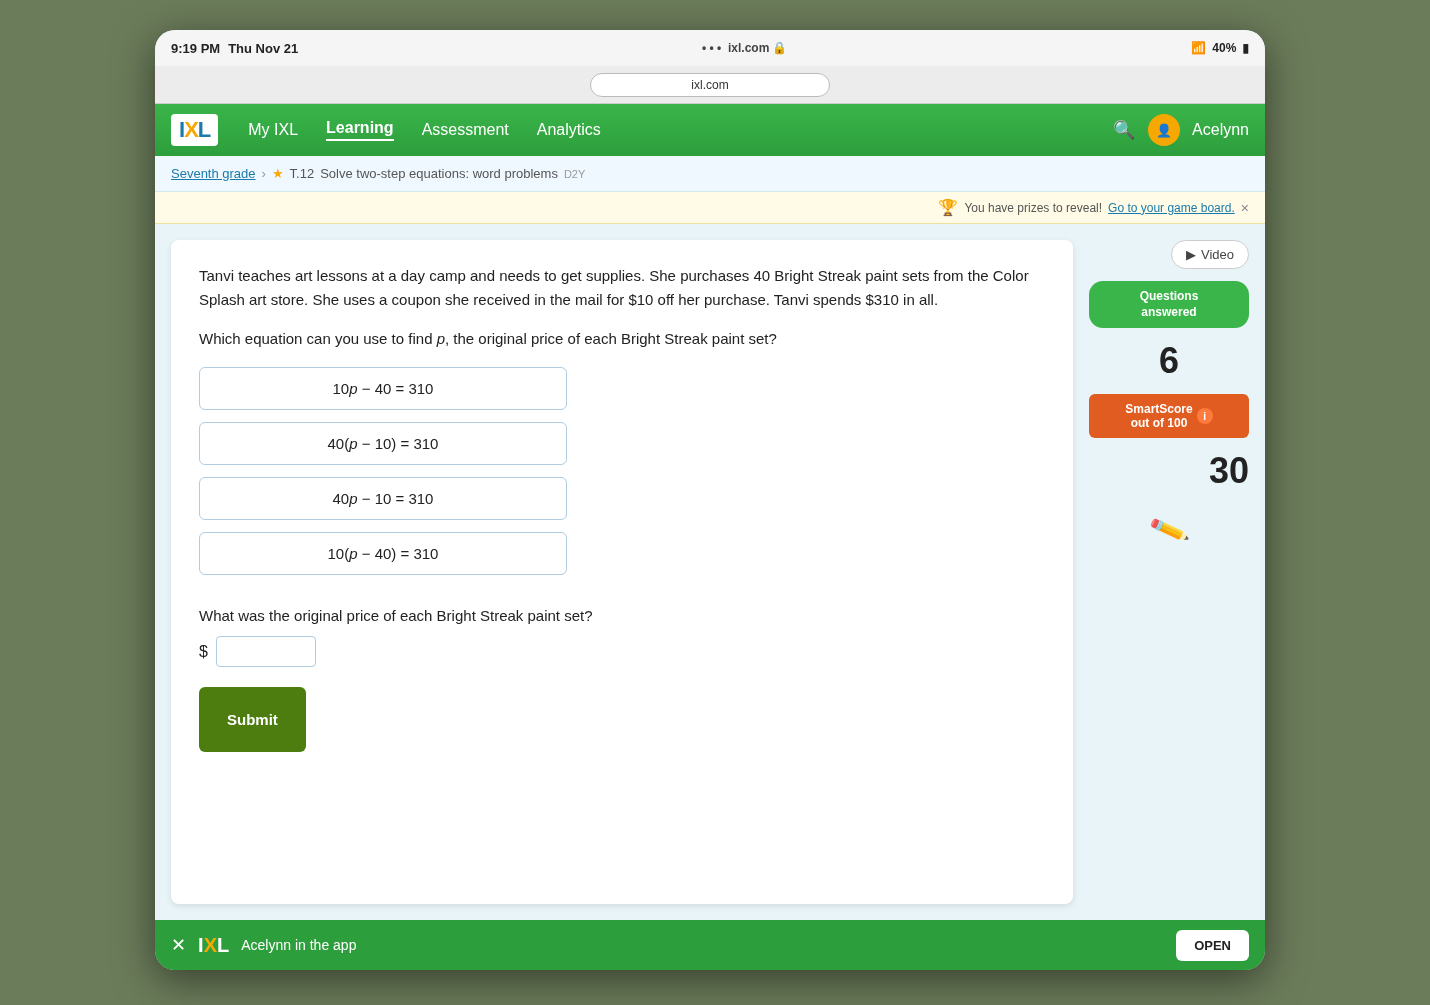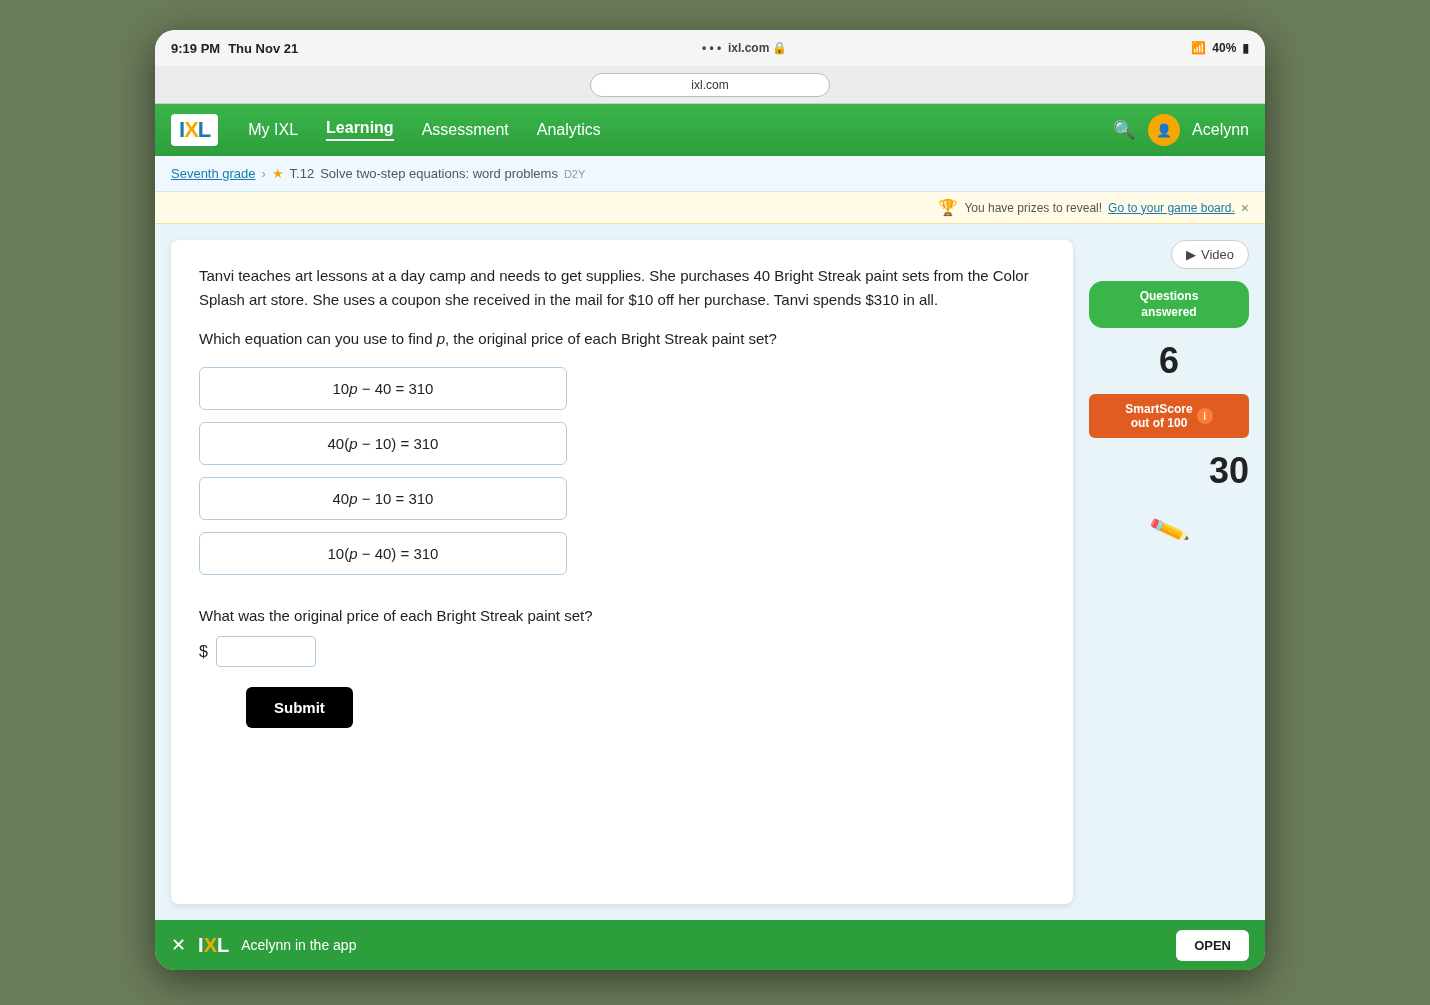--- a/index.html
+++ b/index.html
@@ -220,29 +220,28 @@
       color: #222;
     }
     .dollar-input {
       border: 1.5px solid #b0cce0;
       border-radius: 4px;
       padding: 6px 10px;
       font-size: 15px;
       width: 100px;
     }
     .submit-btn {
-      background: #000000;
+      background: #4d7c0f;
       color: white;
       border: none;
       border-radius: 6px;
-      padding: 12px 28px;
+      padding: 24px 28px;
       font-size: 15px;
       font-weight: 700;
       cursor: pointer;
-      margin-left: 47px;
     }
 
     
     .side-panel {
       width: 160px;
       display: flex;
       flex-direction: column;
       gap: 12px;
       align-items: center;
     }

